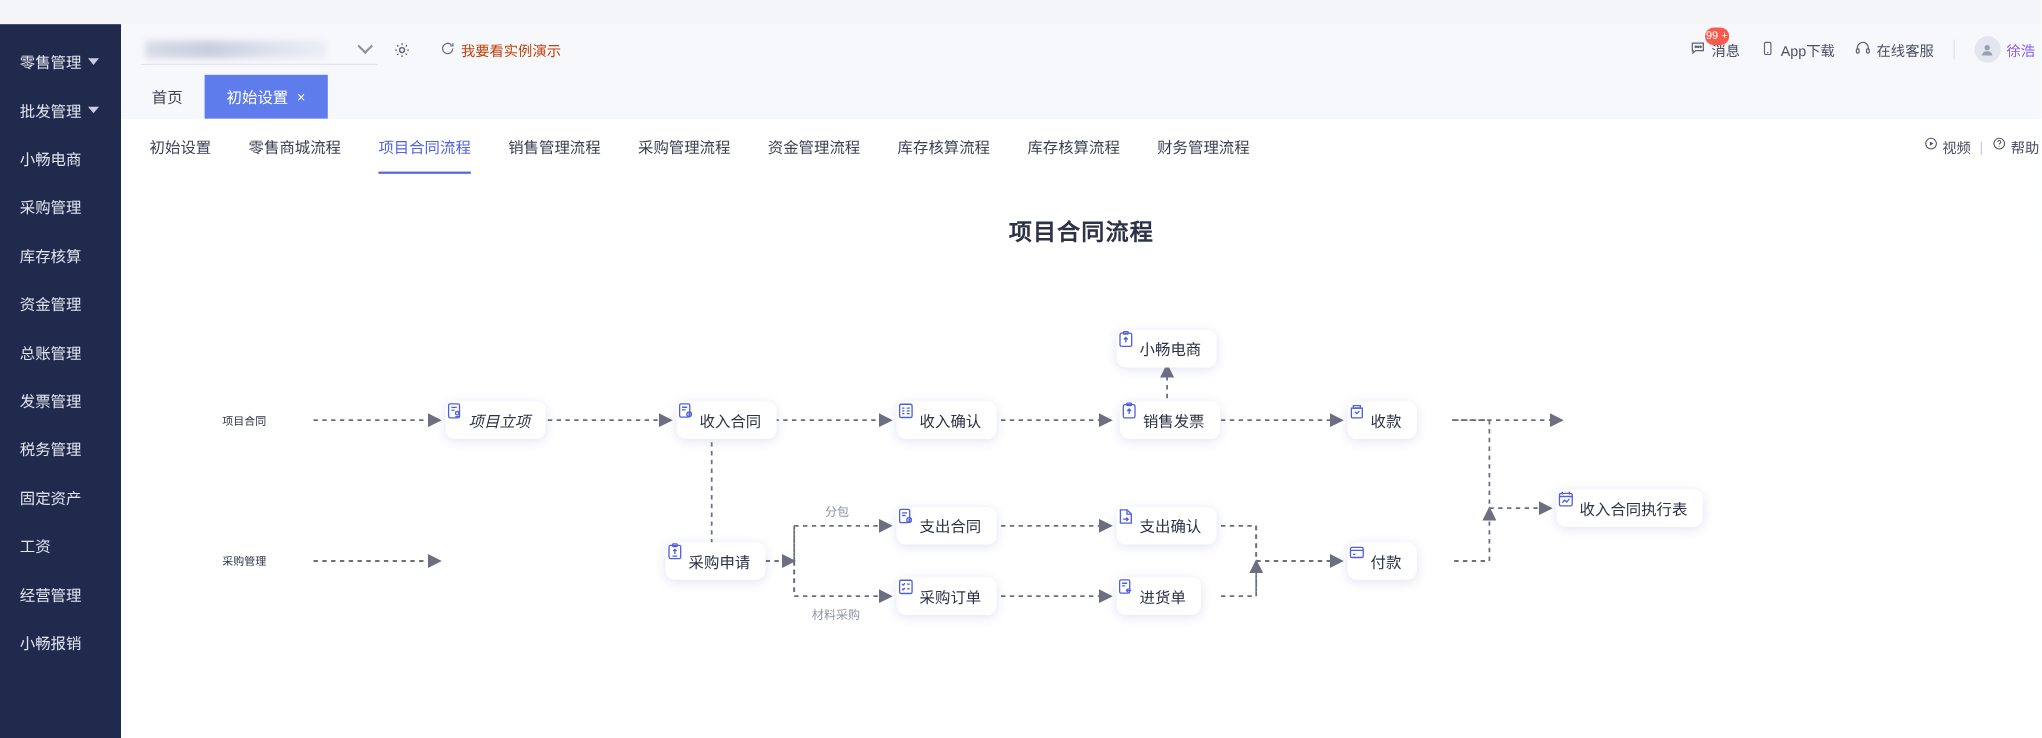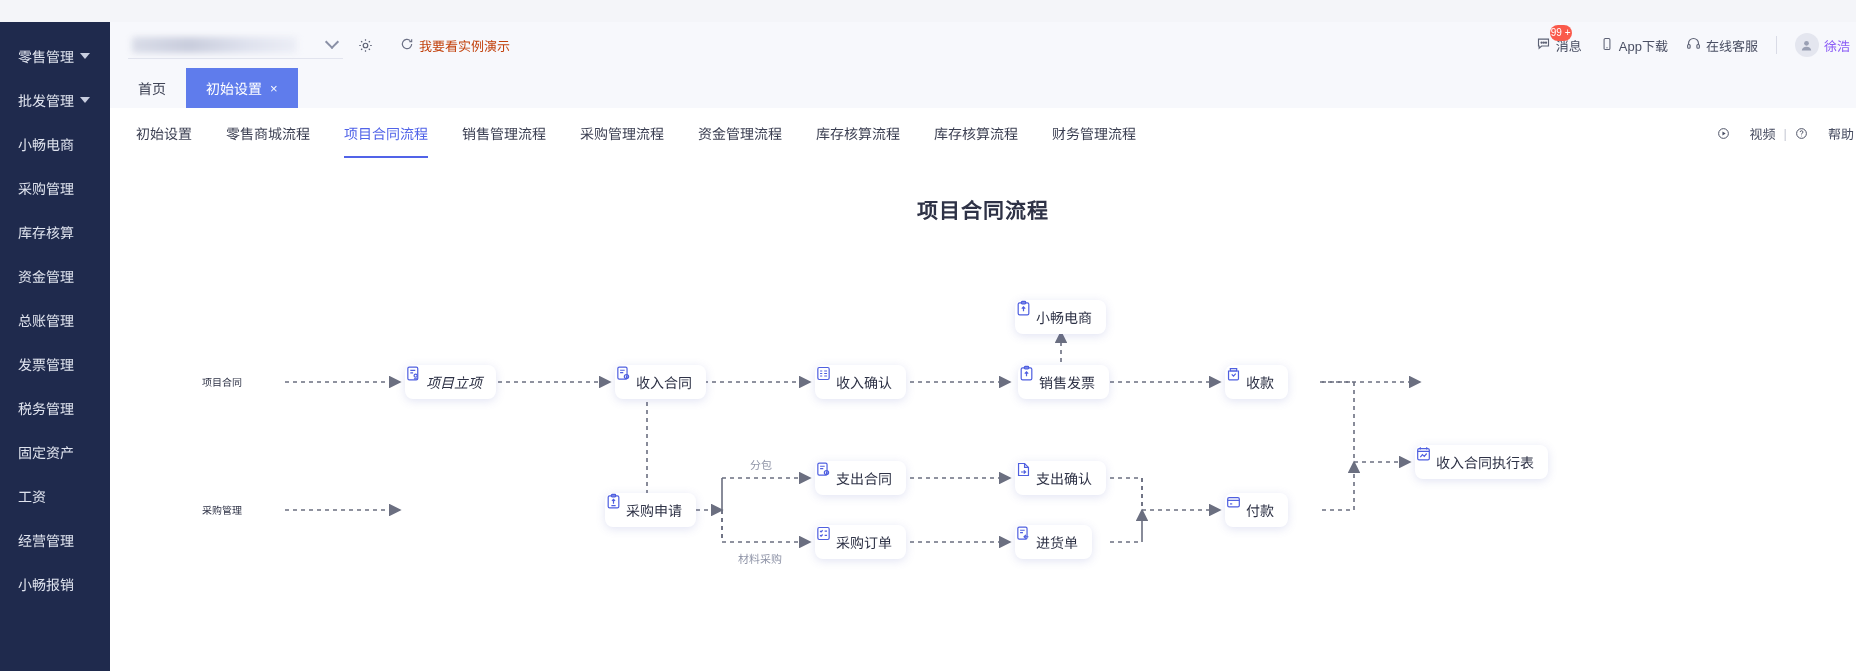--- a/index.html
+++ b/index.html
@@ -115,21 +115,21 @@
   .subtab.active { color: #5163e8; }
   .subtab.active::after {
     content: ""; position: absolute; left: 0; right: 0; bottom: 0;
     height: 2px; background: #5163e8;
   }
   .subtabs-right {
     position: absolute; right: 2px; top: 16px;
     display: flex; align-items: center; gap: 8px;
     font-size: 13px; color: #4a4f63; white-space: nowrap;
   }
-  .st-link { display: flex; align-items: flex-end; gap: 20px; cursor: pointer; }
+  .st-link { display: flex; align-items: flex-start; gap: 4px; cursor: pointer; }
   .st-sep { color: #c9cbd6; }
 
   .flow-title {
     text-align: center; font-size: 21px; color: #2e3246;
     margin-top: 36px; letter-spacing: 1px;
   }
 
   
   .canvas { position: relative; width: 100%; height: 420px; margin-top: 10px; }
   .canvas svg { position: absolute; left: 0; top: 0; }

